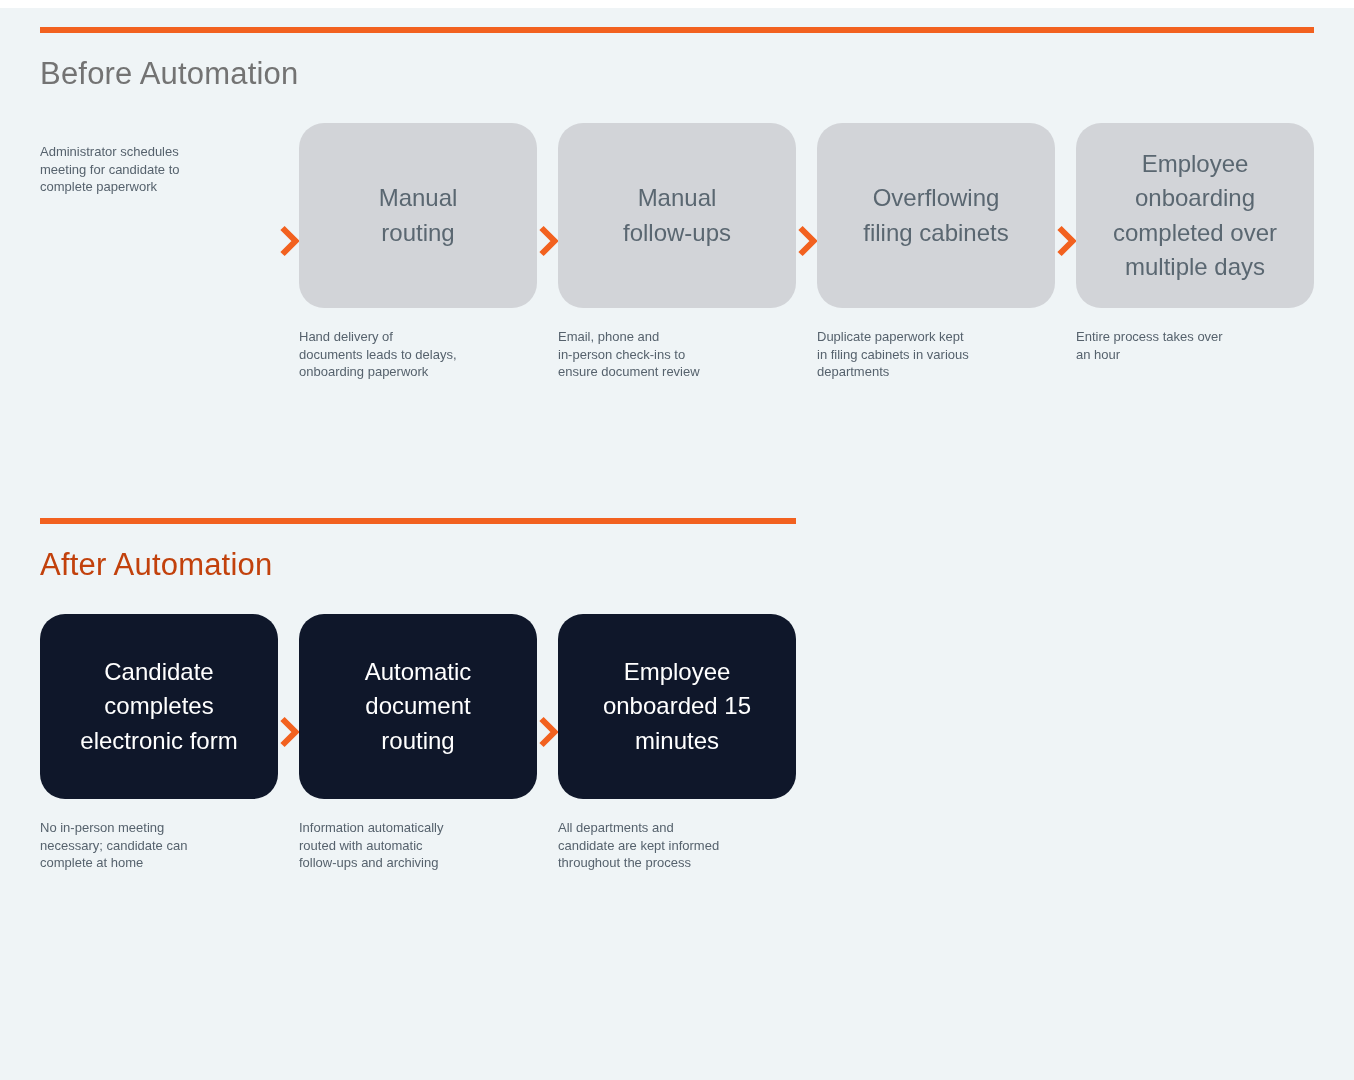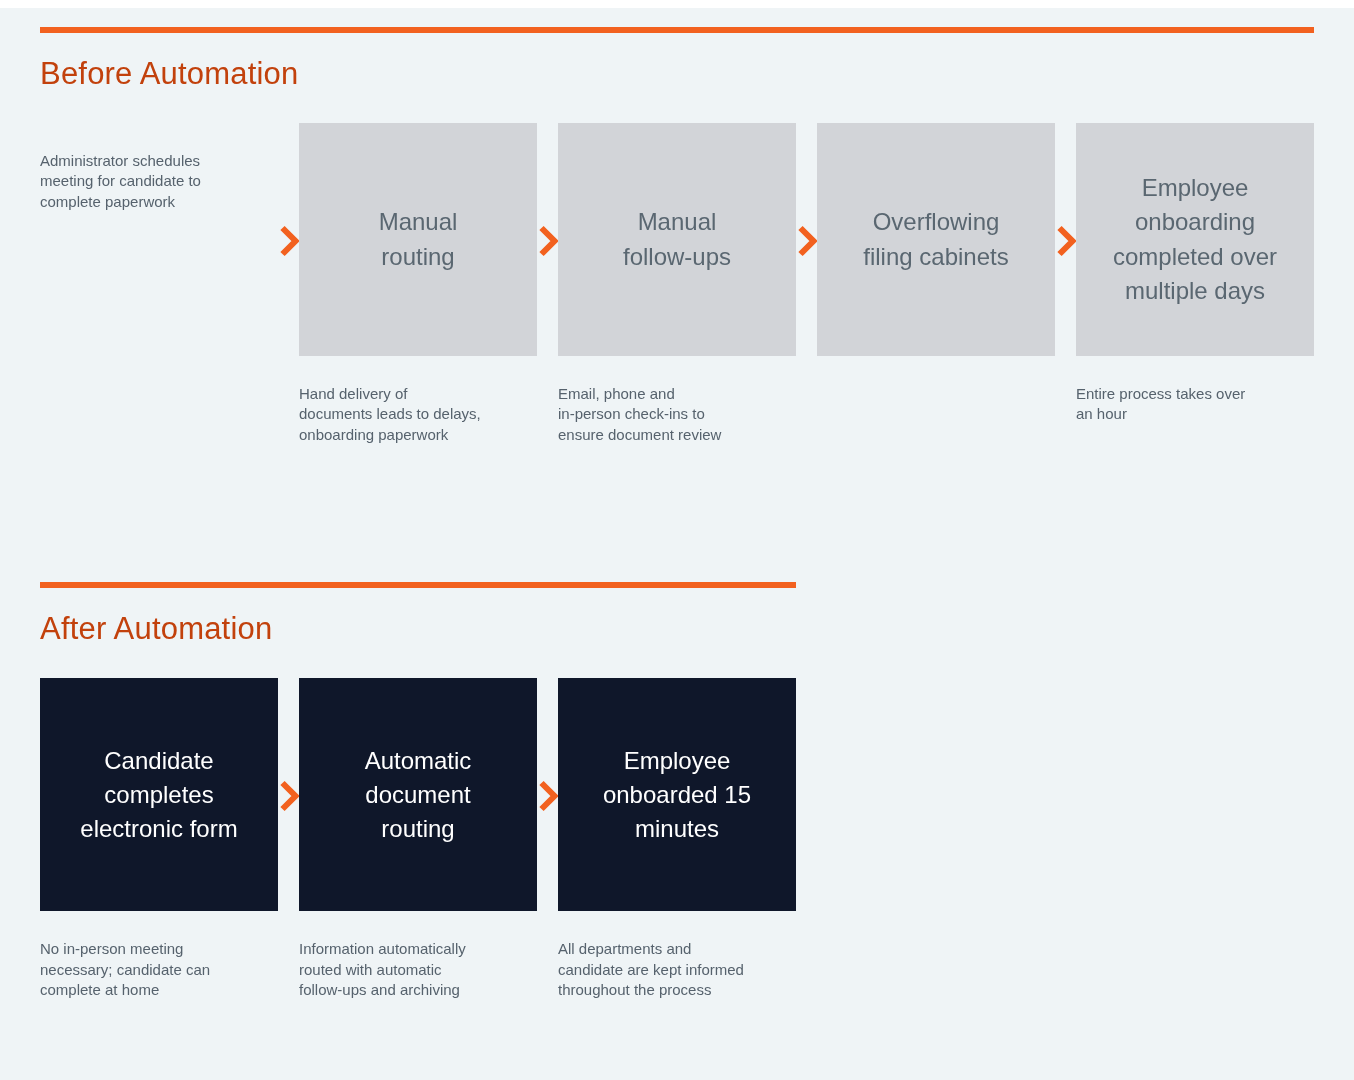--- a/index.html
+++ b/index.html
@@ -10,51 +10,51 @@
     overflow:hidden;
   }
   .top-strip { height:8px; background:#FFFFFF; }
   .content { padding:0 40px; }
 
   .rule { height:6px; background:#F2611F; }
   .section--before .rule { margin-top:19px; width:1274px; }
   .section--after  .rule { margin-top:137px; width:756px; }
 
   .section-title {
-    font-size:31px; font-weight:400; color:#c2410c;
+    font-size:31px; font-weight:400; color:#737373;
     margin:23px 0 31px 0; letter-spacing:0.2px;
   }
   .section--after .section-title { color:#c2410c; }
 
   .flow-row { display:flex; align-items:flex-start; }
   .step { width:238px; flex:0 0 238px; }
 
   .step-box {
-    height:233px; box-sizing:border-box;
+    height:185px; box-sizing:border-box;
     display:flex; align-items:center; justify-content:center;
-    text-align:center; padding:0 10px;
+    text-align:center; padding:0 10px;border-radius:25px;
   }
   .step-box--gray { background:#D2D4D8; }
   .step-box--teal { background:#0f172a; }
 
   .step-label {
     font-size:24px; line-height:1.42; color:#5A6771;
     white-space:pre-line;
   }
   .step-box--teal .step-label { color:#FFFFFF; }
 
   .arrow-cell {
     flex:0 0 21px; width:21px; height:236px;
     display:flex; align-items:center; justify-content:center;
     overflow:visible;
   }
 
   .step-caption {
-    margin-top:28px; width:256px;
-    font-size:15px; line-height:1.36; color:#56626D;
+    margin-top:20px; width:256px;
+    font-size:13px; line-height:1.36; color:#56626D;
     white-space:pre-line;
   }
 </style>
 </head>
 <body>
 
 <div class="top-strip"></div>
 
 <div class="content">
 
@@ -106,20 +106,23 @@
         <svg width="20" height="32" viewBox="0 0 20 32">
             <path d="M3.5 3 L16.5 16 L3.5 29" fill="none" stroke="#F2611F" stroke-width="6" stroke-linejoin="miter"></path>
           </svg>
       </div>
 
       <div class="step">
         <div class="step-box step-box--gray">
           <div class="step-label">Overflowing
 filing cabinets</div>
         </div>
+        <div class="step-caption">Duplicate paperwork kept
+in filing cabinets in various
+departments</div>
       </div>
 
       <div class="arrow-cell">
         <svg width="20" height="32" viewBox="0 0 20 32">
             <path d="M3.5 3 L16.5 16 L3.5 29" fill="none" stroke="#F2611F" stroke-width="6" stroke-linejoin="miter"></path>
           </svg>
       </div>
 
       <div class="step">
         <div class="step-box step-box--gray">

